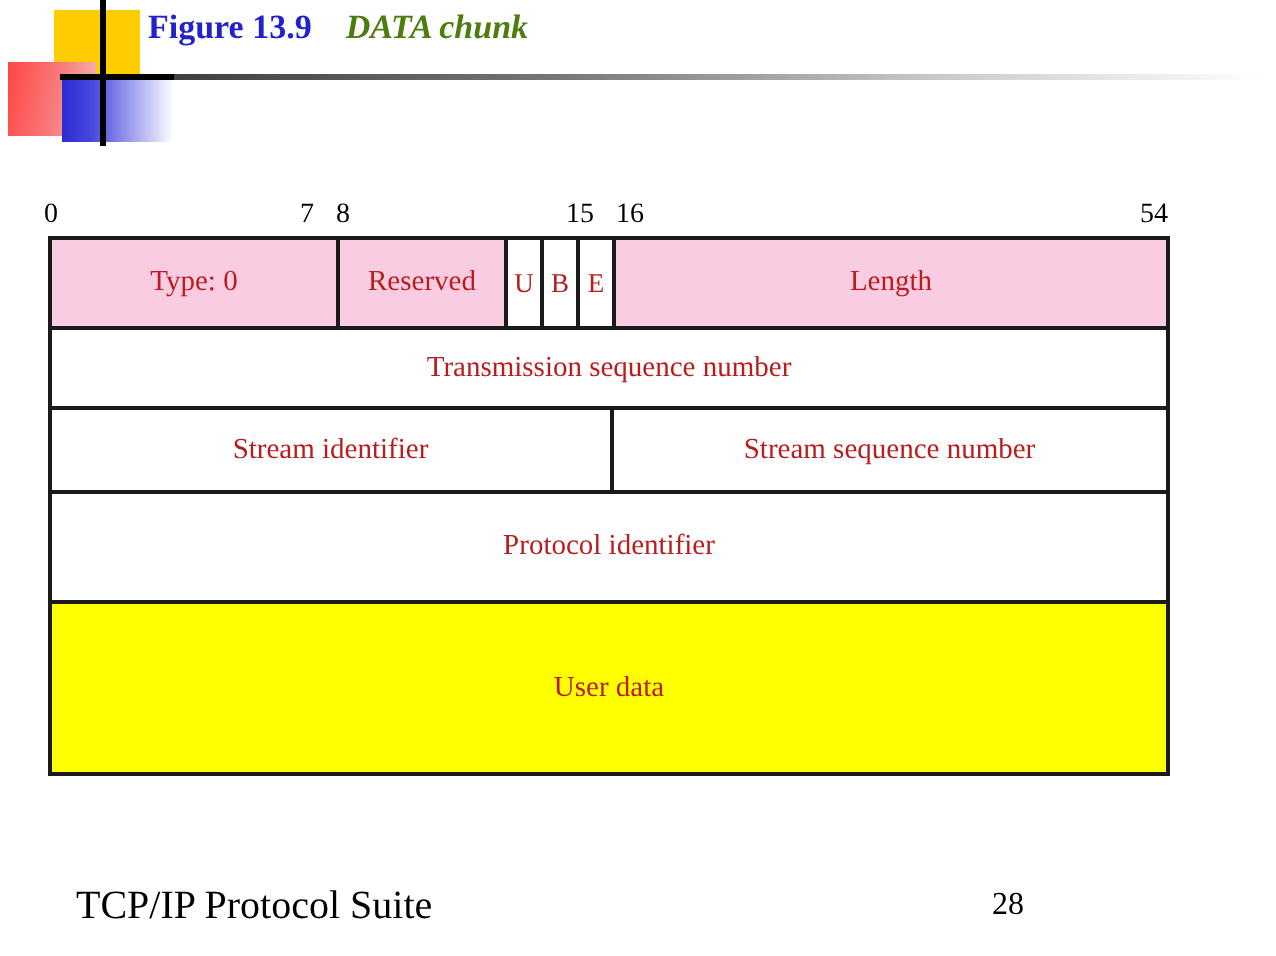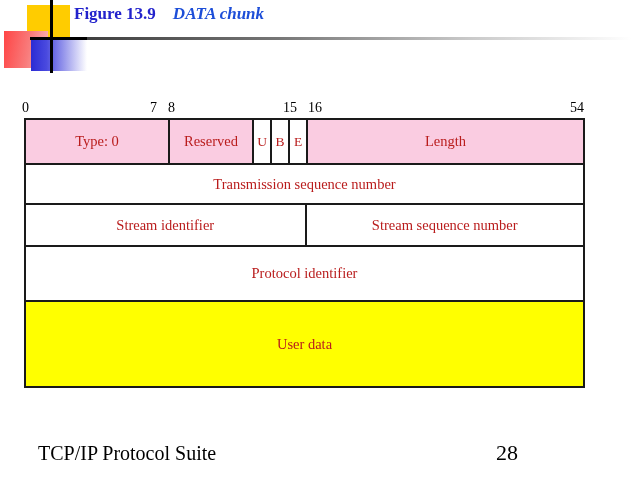--- a/index.html
+++ b/index.html
@@ -80,21 +80,21 @@
     top: 4px;
     font-size: 17px;
     font-weight: bold;
     white-space: nowrap;
   }
   #figure-title .fig-num {
     color: #2222CC;
     font-style: normal;
   }
   #figure-title .fig-name {
-    color: #1d4ed8;
+    color: #4d7c0f;
     font-style: italic;
     margin-left: 17px;
   }
 
   
   #bit-ruler {
     position: absolute;
     left: 0;
     top: 100px;
     width: 638px;
@@ -174,21 +174,21 @@
     left: 38px;
     top: 0;
     font-size: 20px;
     line-height: 26px;
     white-space: nowrap;
   }
   #footer-page {
     position: absolute;
     left: 496px;
     top: 0;
-    font-size: 22px;
+    font-size: 16px;
     line-height: 26px;
     white-space: nowrap;
   }
 </style>
 </head>
 <body>
 
 <div id="header-decoration">
   <div class="deco-square" id="deco-yellow"></div>
   <div class="deco-square" id="deco-red"></div>

